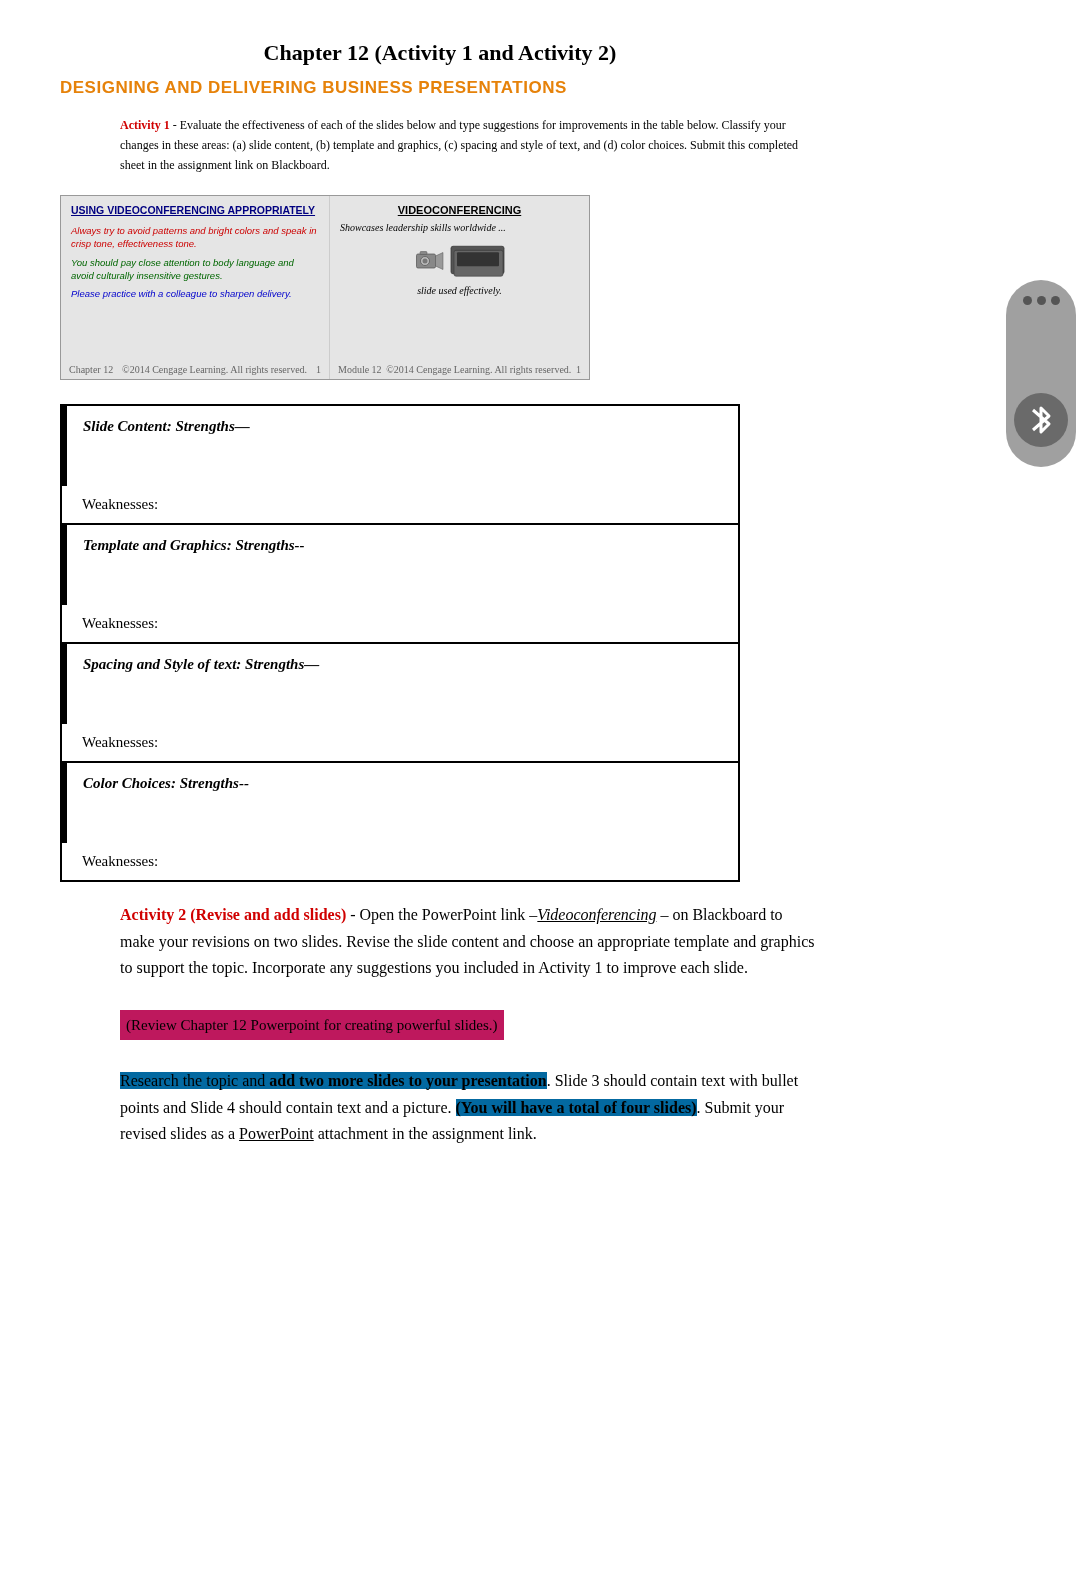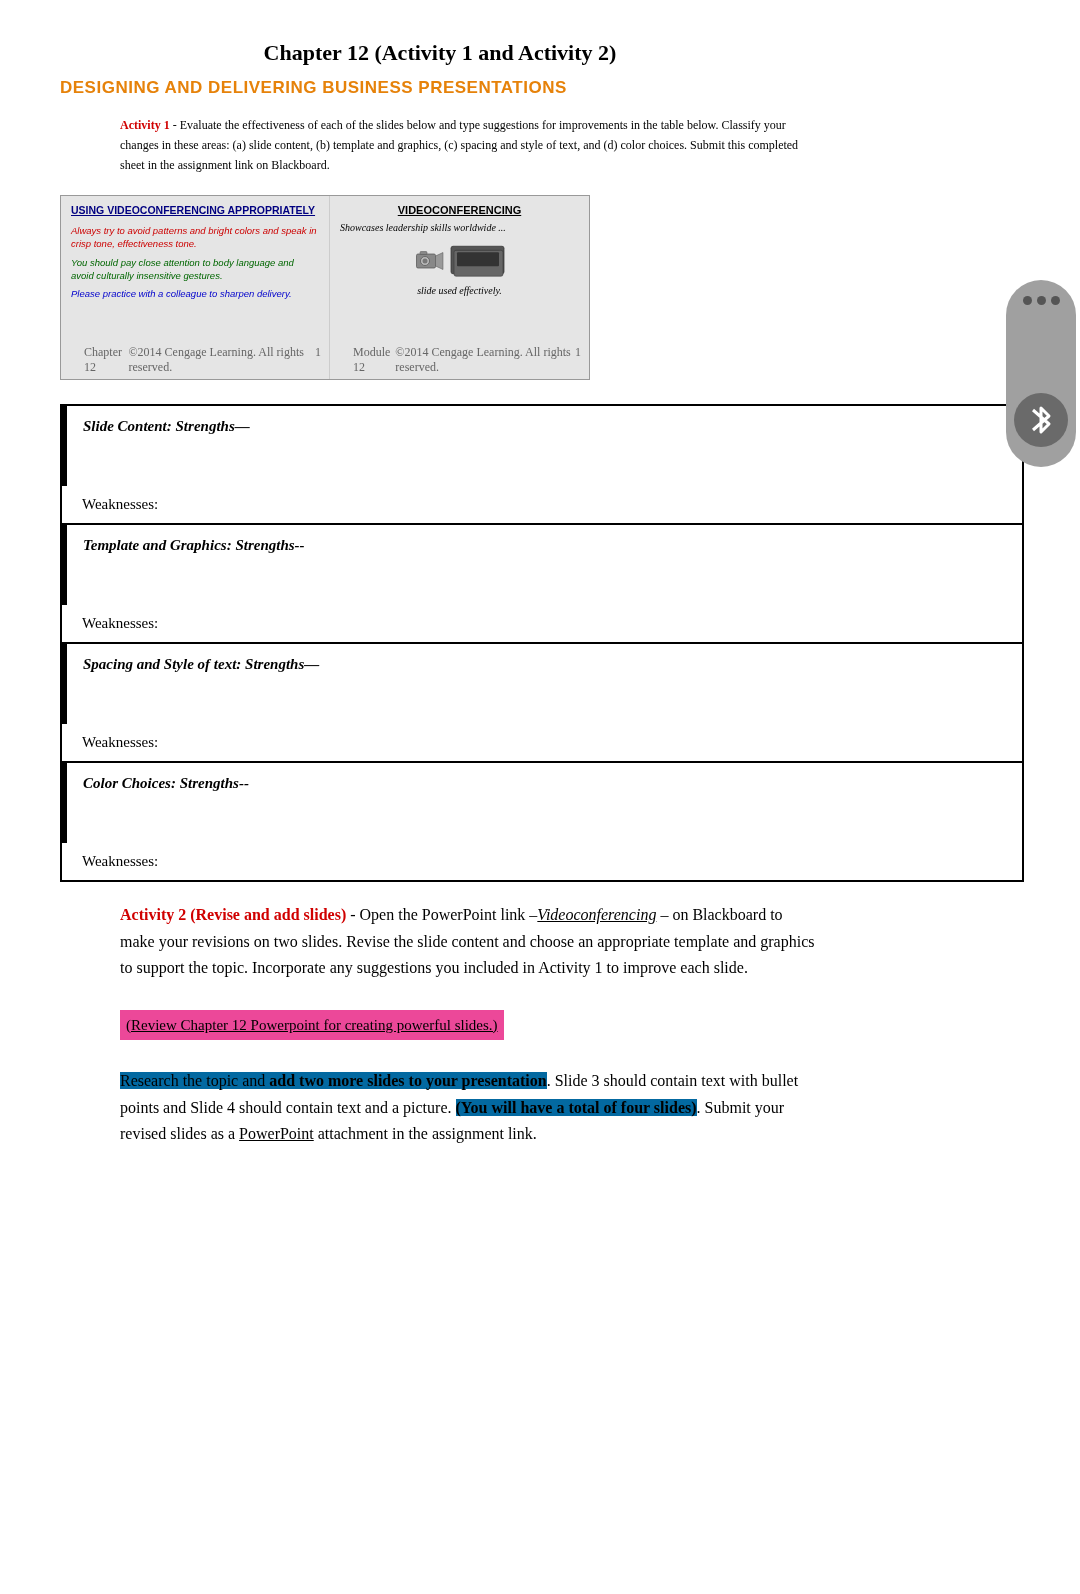--- a/index.html
+++ b/index.html
@@ -92,24 +92,24 @@
     .bullet-red { color: #cc0000; }
     .bullet-green { color: #006600; }
     .bullet-blue { color: #0000cc; }
 
     .slide-footer {
       position: absolute;
       bottom: 4px;
       left: 0;
       right: 0;
       display: flex;
+      justify-content: space-between;
       padding: 0 8px;
-      font-size: 12px;
+      font-size: 10px;
       color: #666;
-      margin-left: 15px;
     }
 
     .slide-right {
       width: 260px;
       padding: 8px 10px;
       position: relative;
       font-size: 10px;
     }
 
     .slide-right-title {
@@ -150,21 +150,21 @@
       font-family: 'Times New Roman', serif;
       font-style: italic;
       font-size: 10px;
       text-align: center;
       margin-top: 4px;
     }
 
     
     .eval-table {
       border: 2px solid #000;
-      width: 964px;
+      width: 680px;
       margin: 8px 0 20px 0;
     }
 
     .eval-row {
       border-bottom: 2px solid #000;
       min-height: 80px;
     }
 
     .eval-row:last-child {
       border-bottom: none;
@@ -195,26 +195,25 @@
     
     .activity2-block {
       margin-left: 60px;
       margin-top: 20px;
       margin-bottom: 16px;
       line-height: 1.65;
       font-size: 16px;
     }
 
     .cyan-highlight {
-      background-color: #ec4899;
+      background-color: #be185d;
       display: inline-block;
       padding: 3px 6px;
       font-size: 15px;
       margin: 14px 0 14px 0;
-      text-decoration: underline;
     }
 
     .yellow-highlight {
       background-color: #0369a1;
     }
 
     .bold-text {
       font-weight: bold;
     }
 

